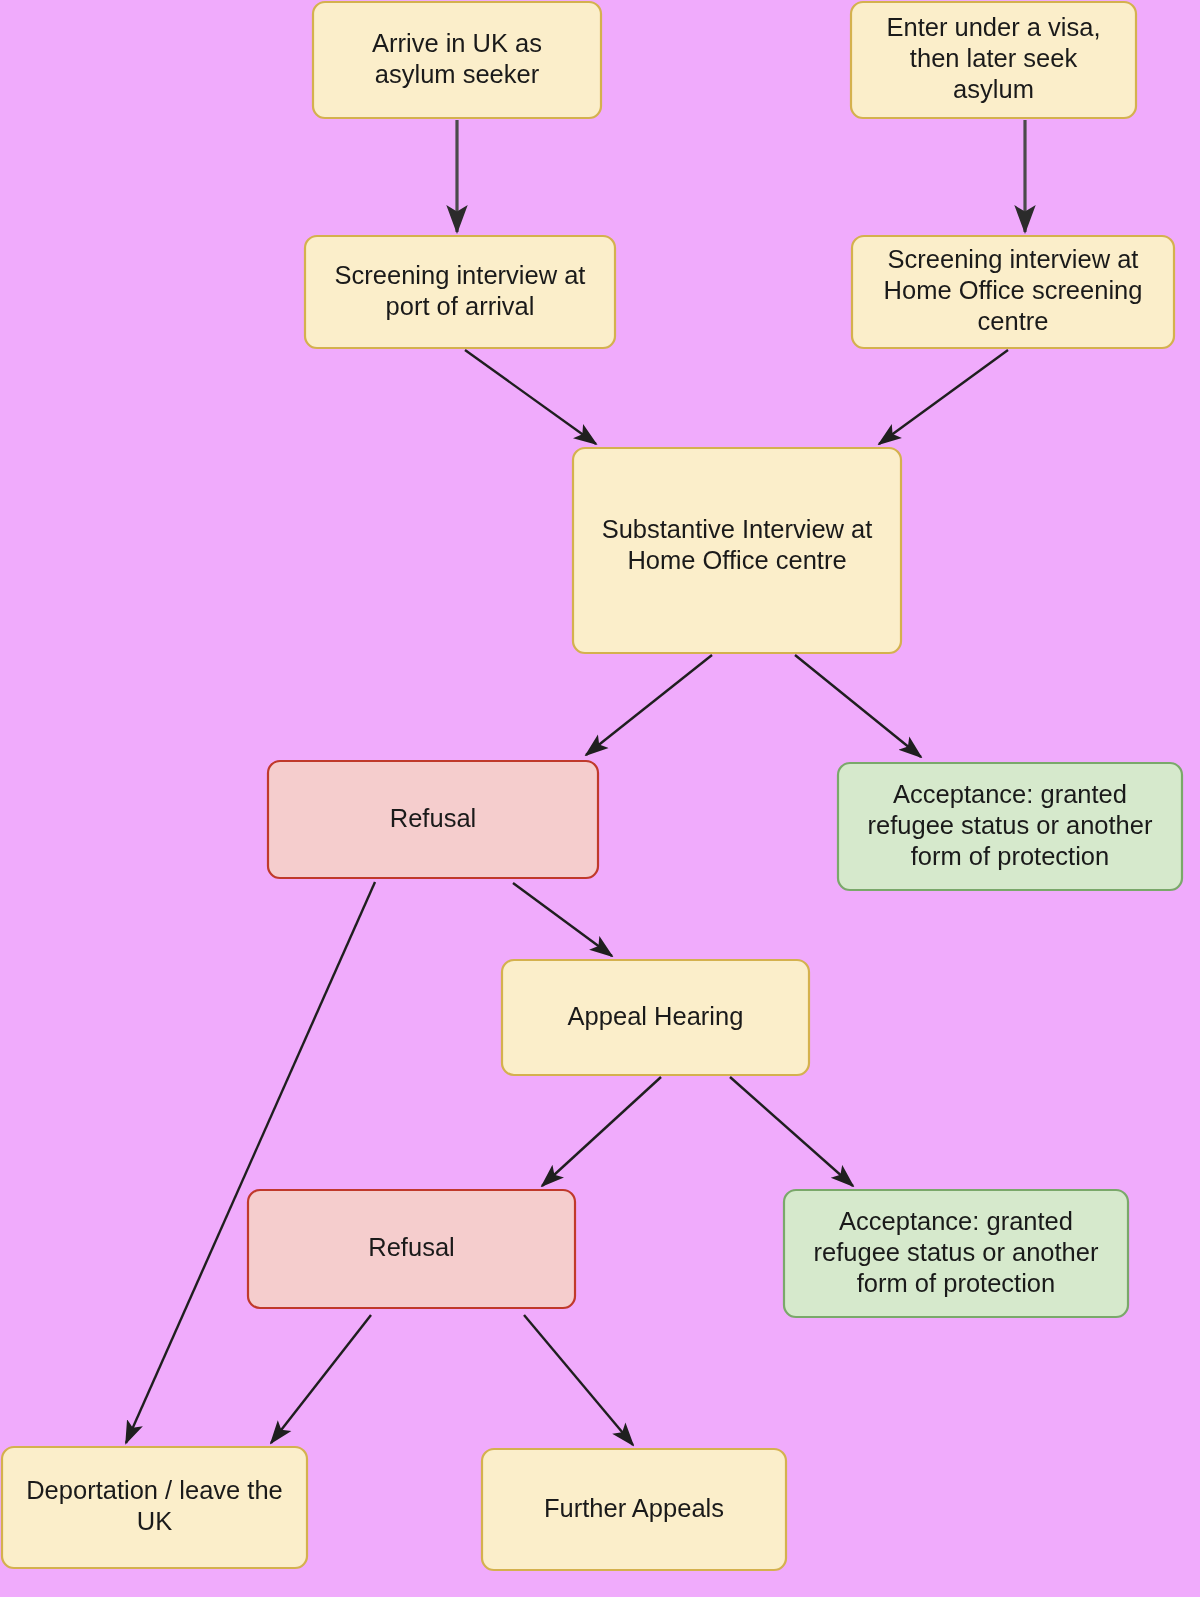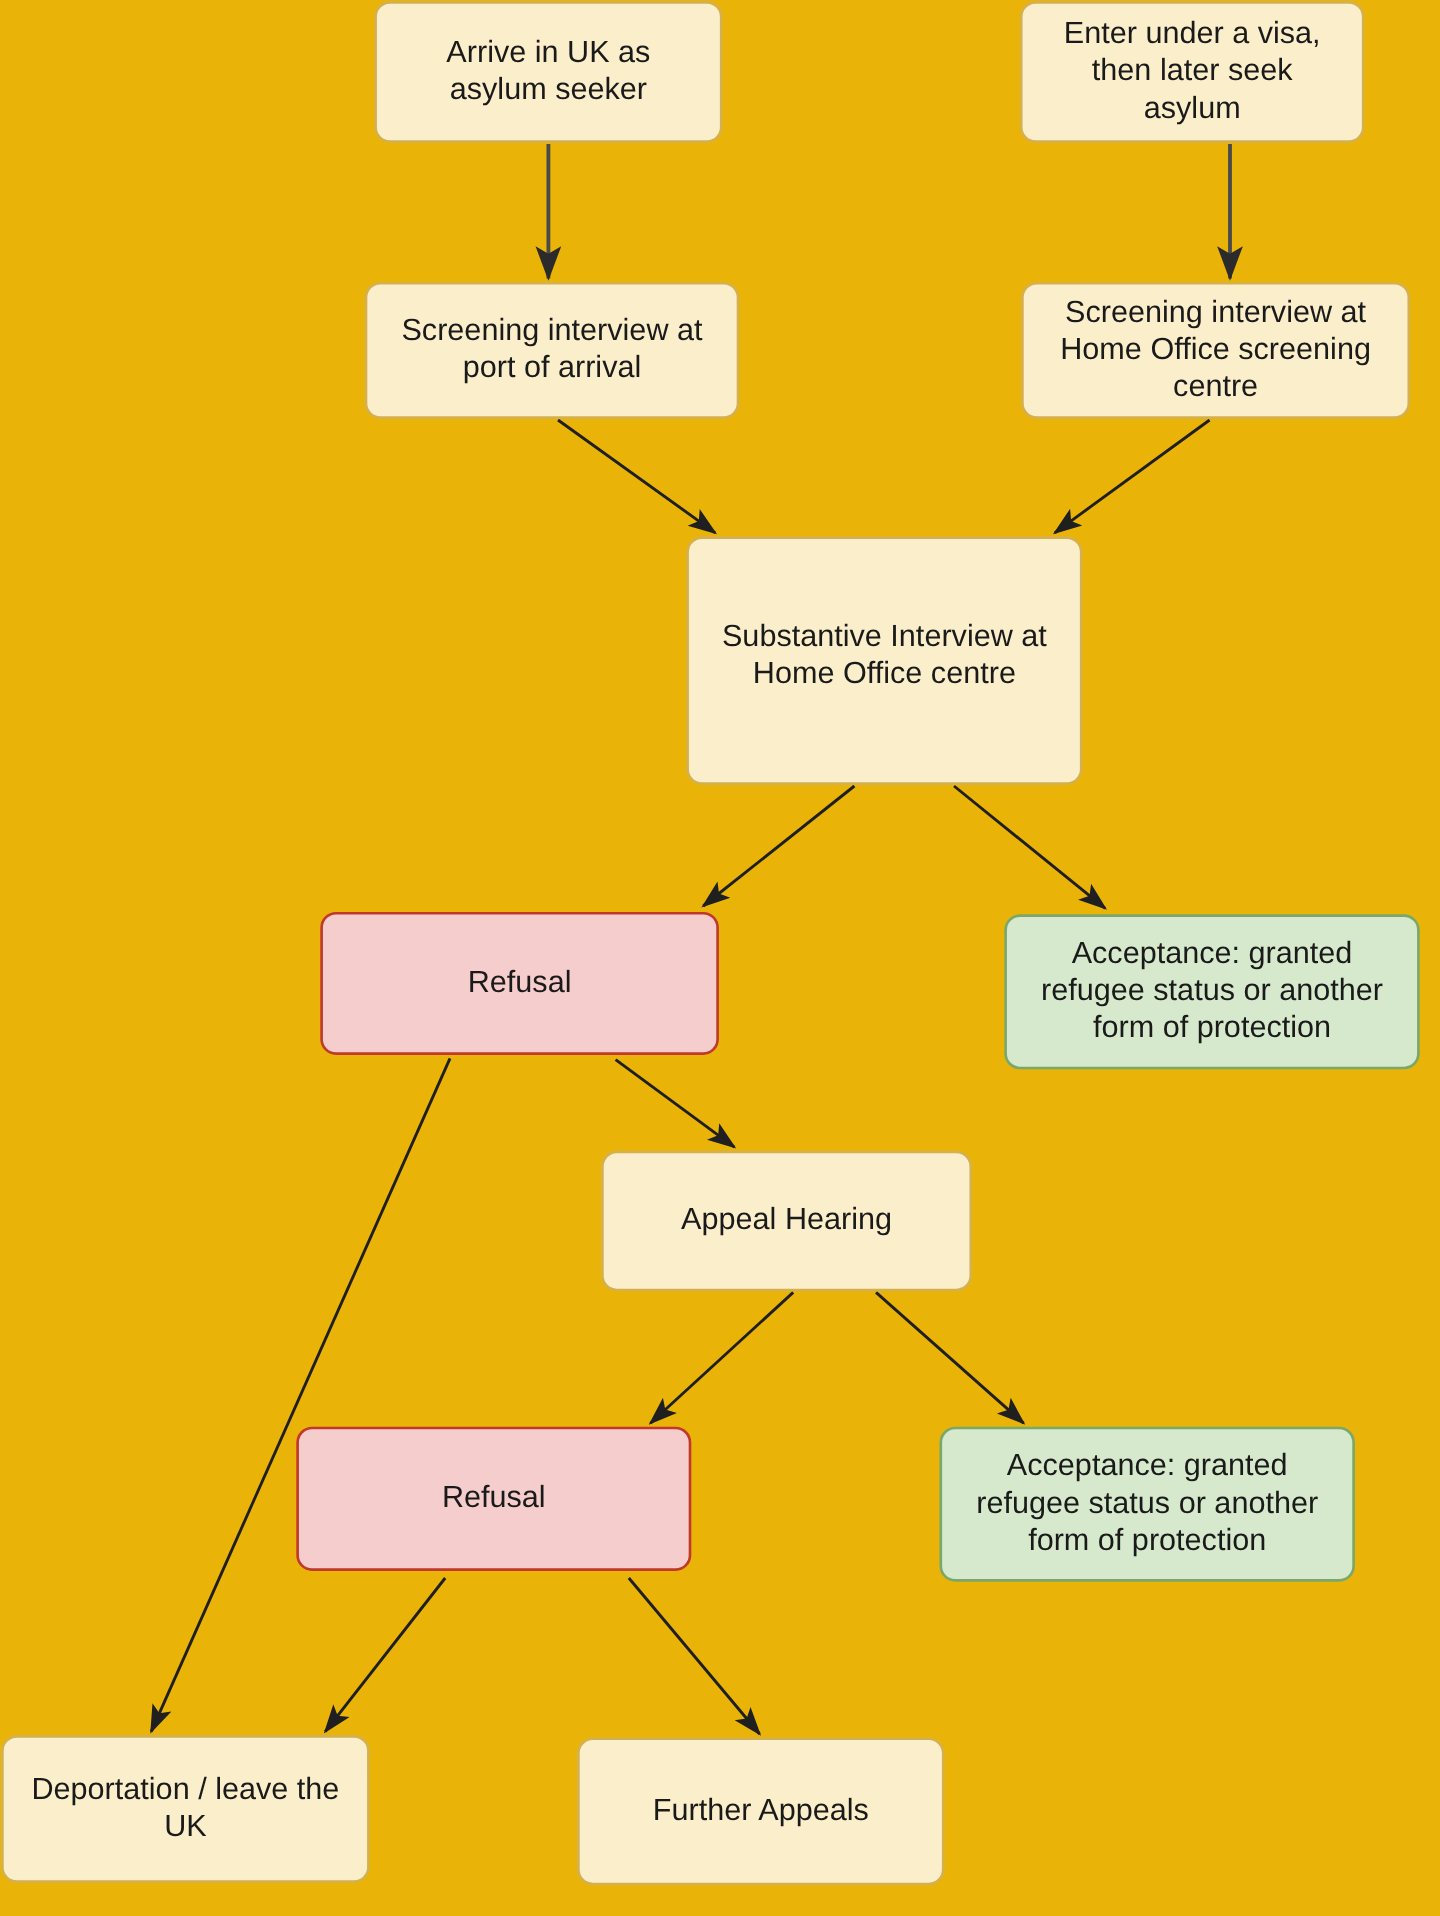--- a/index.html
+++ b/index.html
@@ -10,21 +10,21 @@
   body {
     font-family: "Liberation Sans", sans-serif;
     width: 1200px;
     height: 1597px;
     overflow: hidden;
   }
   #flowchart-root {
     position: relative;
     width: 1200px;
     height: 1597px;
-    background: #eab308;
+    background: #f0abfc;
   }
   svg.flow-canvas {
     position: absolute;
     top: 0;
     left: 0;
     width: 1200px;
     height: 1597px;
   }
   .node-label {
     font-family: "Liberation Sans", sans-serif;

